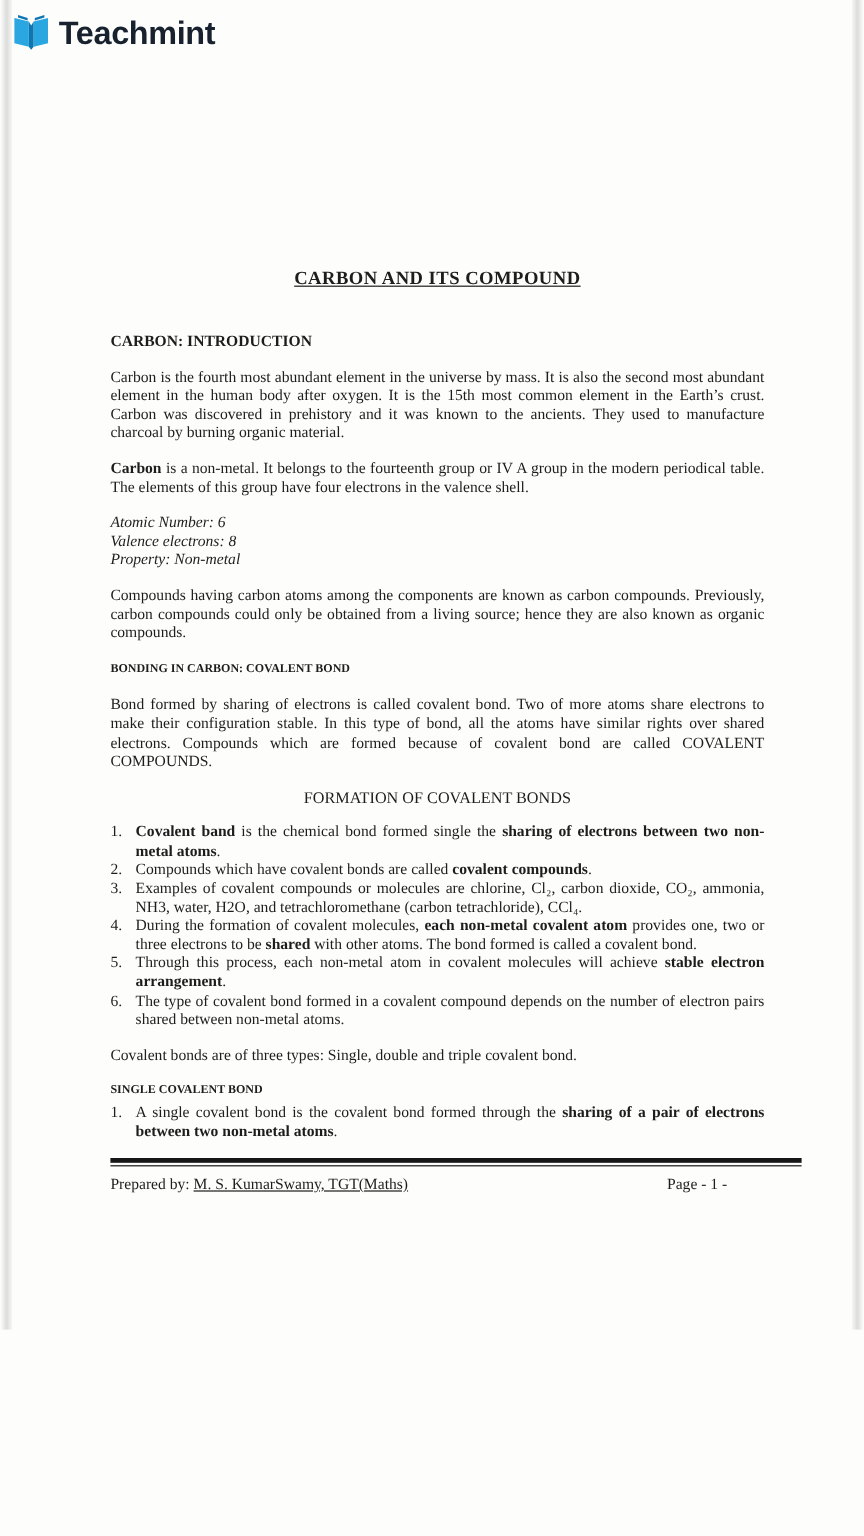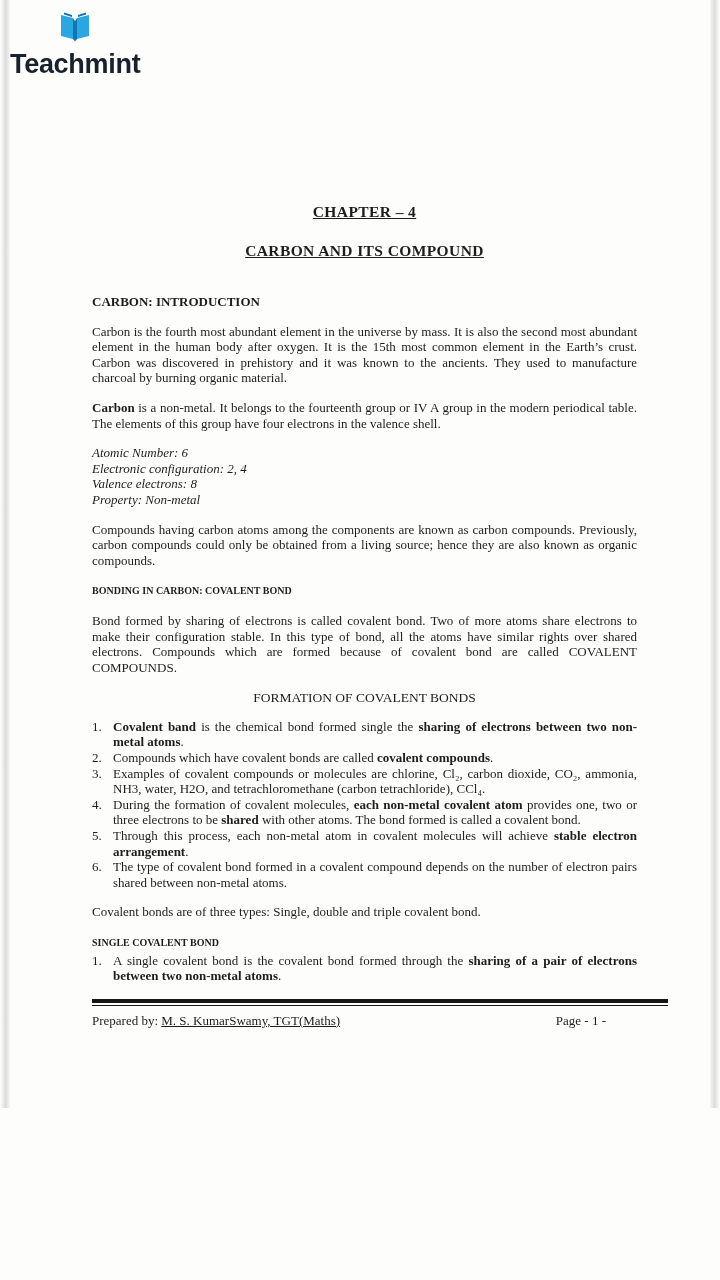--- a/index.html
+++ b/index.html
@@ -6,21 +6,21 @@
   html,body { width:720px; height:1280px; }
   body { background:#ffffff; font-family:"Liberation Serif", serif; }
   .screen { position:relative; width:720px; height:1280px; background:#fdfdfc; overflow:hidden; }
 
   
   .edge { position:absolute; top:0; width:10px; height:1108px; }
   .edge-left  { left:0;  background:linear-gradient(to right,#ffffff 0%,#dcdcda 55%,#f6f6f4 100%); }
   .edge-right { right:0; background:linear-gradient(to left,#ffffff 0%,#dcdcda 55%,#f6f6f4 100%); }
 
   
-  .header { position:absolute; top:12px; left:10px; display:flex; align-items:center; gap:7px;flex-direction:column; }
+  .header { position:absolute; top:12px; left:10px; display:flex; align-items:center; gap:7px; }
   .logo { width:32px; height:30px; display:block; }
   .brand { font-family:"Liberation Sans", sans-serif; font-weight:bold; font-size:27px; color:#18222e; letter-spacing:-0.3px; line-height:1; padding-top:2px; }
 
   
   .doc { position:absolute; left:92px; top:203px; width:576px; color:#1d1d1d; font-size:13px; line-height:15.6px; }
   .col { width:545px; }
   .doc-title { text-align:center; font-weight:bold; font-size:15.5px; line-height:18px; text-decoration:underline; letter-spacing:0.4px; }
   .doc-subtitle { margin-top:21px; }
   .h-sec { font-weight:bold; font-size:13px; margin-top:15px; }
   .h-sec-lg { font-weight:bold; font-size:10px; margin-top:15px; }
@@ -56,32 +56,30 @@
       <path d="M30 3 L18 6 L18 27 L30 24 Z" fill="#2aa7e0"></path>
       <path d="M14 6 L16 9.2 L18 6 L18 27 L16 29.5 L14 27 Z" fill="#0f76b4"></path>
       <path d="M5 0.5 L13 3 L13 5 L5 2.5 Z" fill="#0f76b4"></path>
       <path d="M27 0.5 L19 3 L19 5 L27 2.5 Z" fill="#0f76b4"></path>
     </svg>
     <div class="brand">Teachmint</div>
   </div>
 
   <div class="doc">
 
-    <div class="doc-title col">CHAPTER – 4</div>
     <div class="doc-title doc-subtitle col">CARBON AND ITS COMPOUND</div>
 
     <div class="h-sec col mt-first">CARBON: INTRODUCTION</div>
 
     <div class="para col">Carbon is the fourth most abundant element in the universe by mass. It is also the second most abundant element in the human body after oxygen. It is the 15th most common element in the Earth’s crust. Carbon was discovered in prehistory and it was known to the ancients. They used to manufacture charcoal by burning organic material.</div>
 
     <div class="para col"><span class="b">Carbon</span><span> is a non-metal. It belongs to the fourteenth group or IV A group in the modern periodical table. The elements of this group have four electrons in the valence shell.</span></div>
 
     <div class="specs col">
       <div>Atomic Number: 6</div>
-      <div>Electronic configuration: 2, 4</div>
       <div>Valence electrons: 8</div>
       <div>Property: Non-metal</div>
     </div>
 
     <div class="para col">Compounds having carbon atoms among the components are known as carbon compounds. Previously, carbon compounds could only be obtained from a living source; hence they are also known as organic compounds.</div>
 
     <div class="h-sec-lg col">BONDING IN CARBON: COVALENT BOND</div>
 
     <div class="para col">Bond formed by sharing of electrons is called covalent bond. Two of more atoms share electrons to make their configuration stable. In this type of bond, all the atoms have similar rights over shared electrons. Compounds which are formed because of covalent bond are called COVALENT COMPOUNDS.</div>
 

